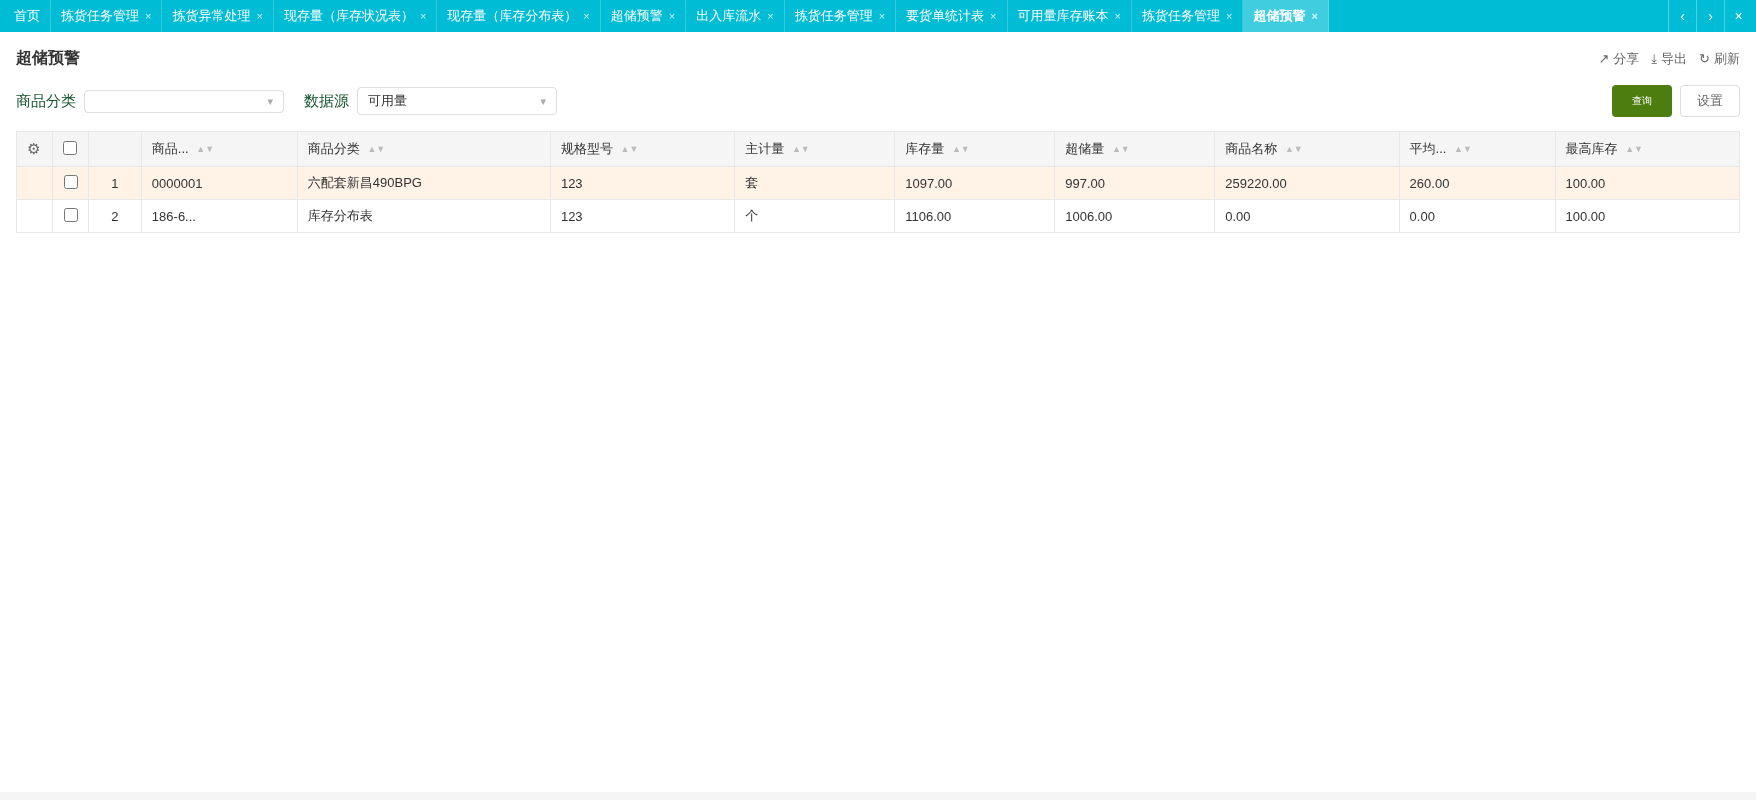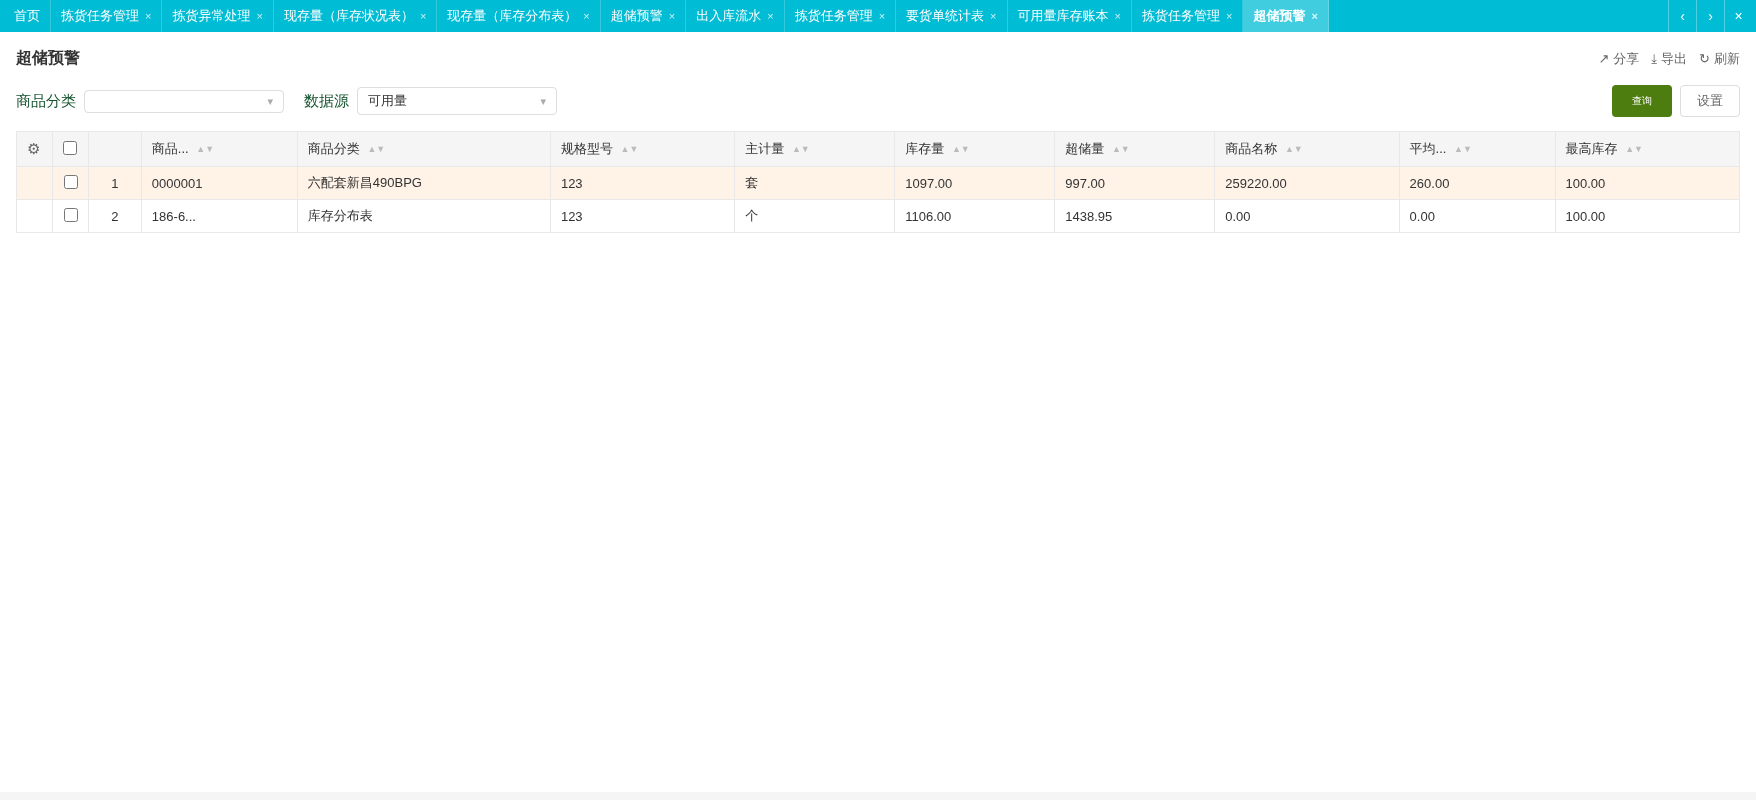--- a/index.html
+++ b/index.html
@@ -375,21 +375,21 @@
     <td class="td-num"></td>
     <td class="td-check">
       <input type="checkbox" style="">
     </td>
     <td class="td-num">2</td>
     <td>186-6...</td>
     <td>库存分布表</td>
     <td>123</td>
     <td>个</td>
     <td>1106.00</td>
-    <td>1438.95</td>
+    <td>1006.00</td>
     <td>0.00</td>
     <td>0.00</td>
     <td>100.00</td>
   </tr>
       </tbody>
   </table>
 
 </div>
 
 </body></html>

